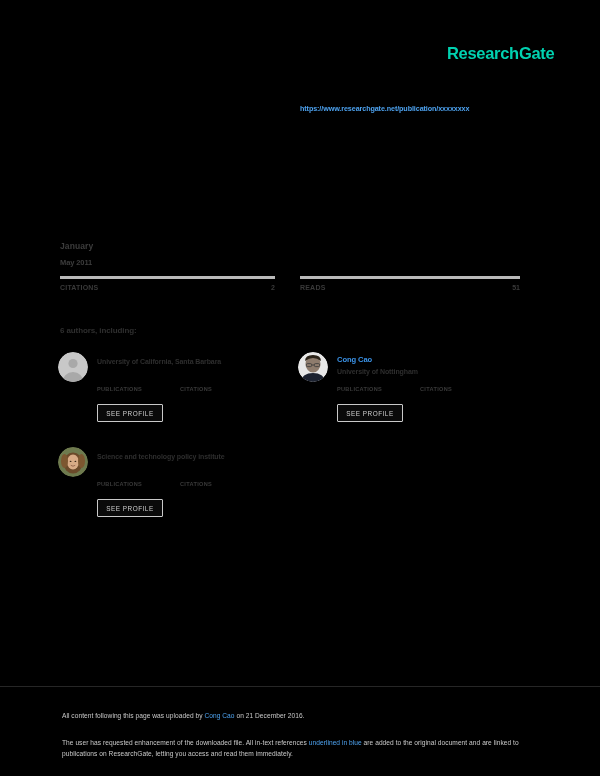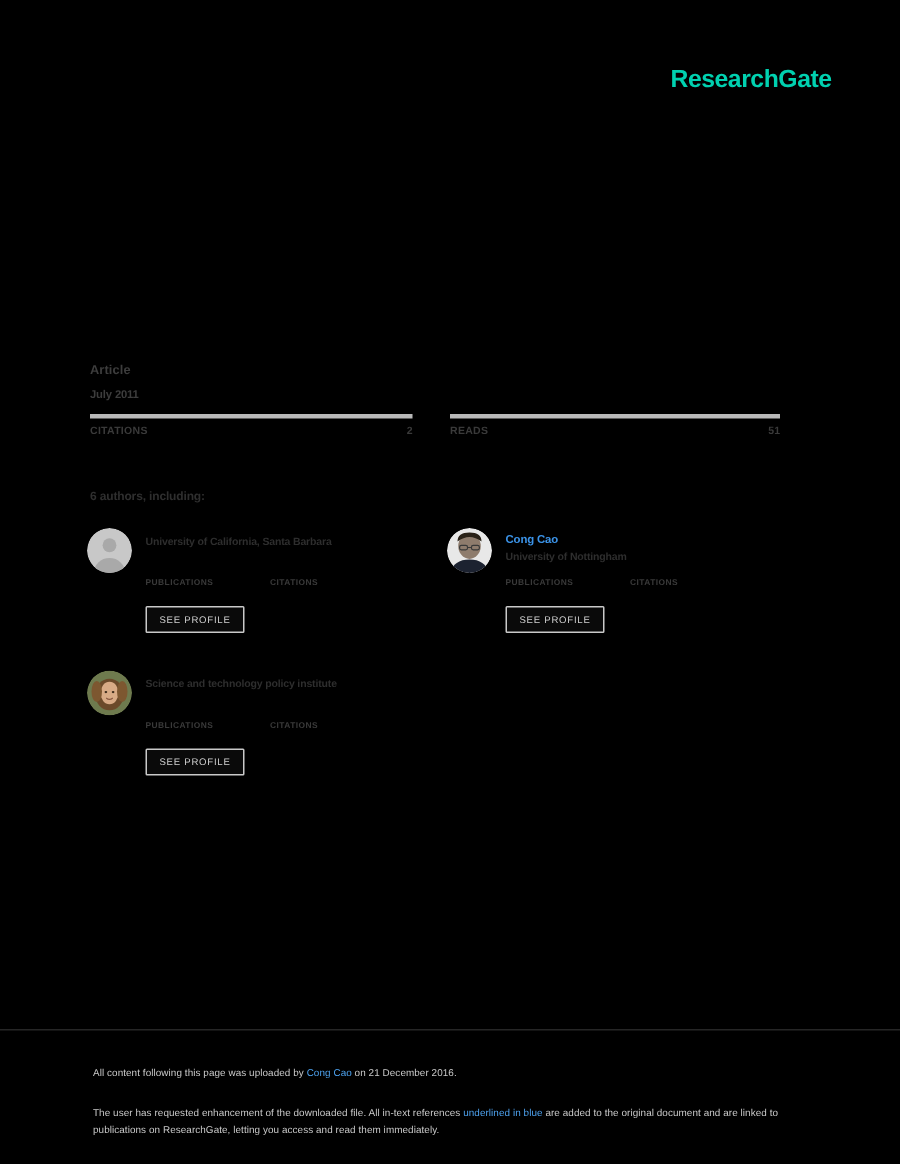--- a/index.html
+++ b/index.html
@@ -233,23 +233,24 @@
     color: #4da2ef;
   }
 </style>
 </head>
 <body>
 
 <div class="page">
 
   <div class="rg-logo">ResearchGate</div>
 
-
-  <div class="article-type">Article</div>
-  <div class="article-date">July 2011</div>
+  <a class="article-url">https://www.researchgate.net/publication/xxxxxxxx</a>
+
+  <div class="article-type">January</div>
+  <div class="article-date">May 2011</div>
 
   <div class="stat-col left">
     <div class="stat-rule"></div>
     <div class="stat-body">
       <span class="stat-label">CITATIONS</span>
       <span class="stat-value">2</span>
     </div>
   </div>
 
   <div class="stat-col right">

